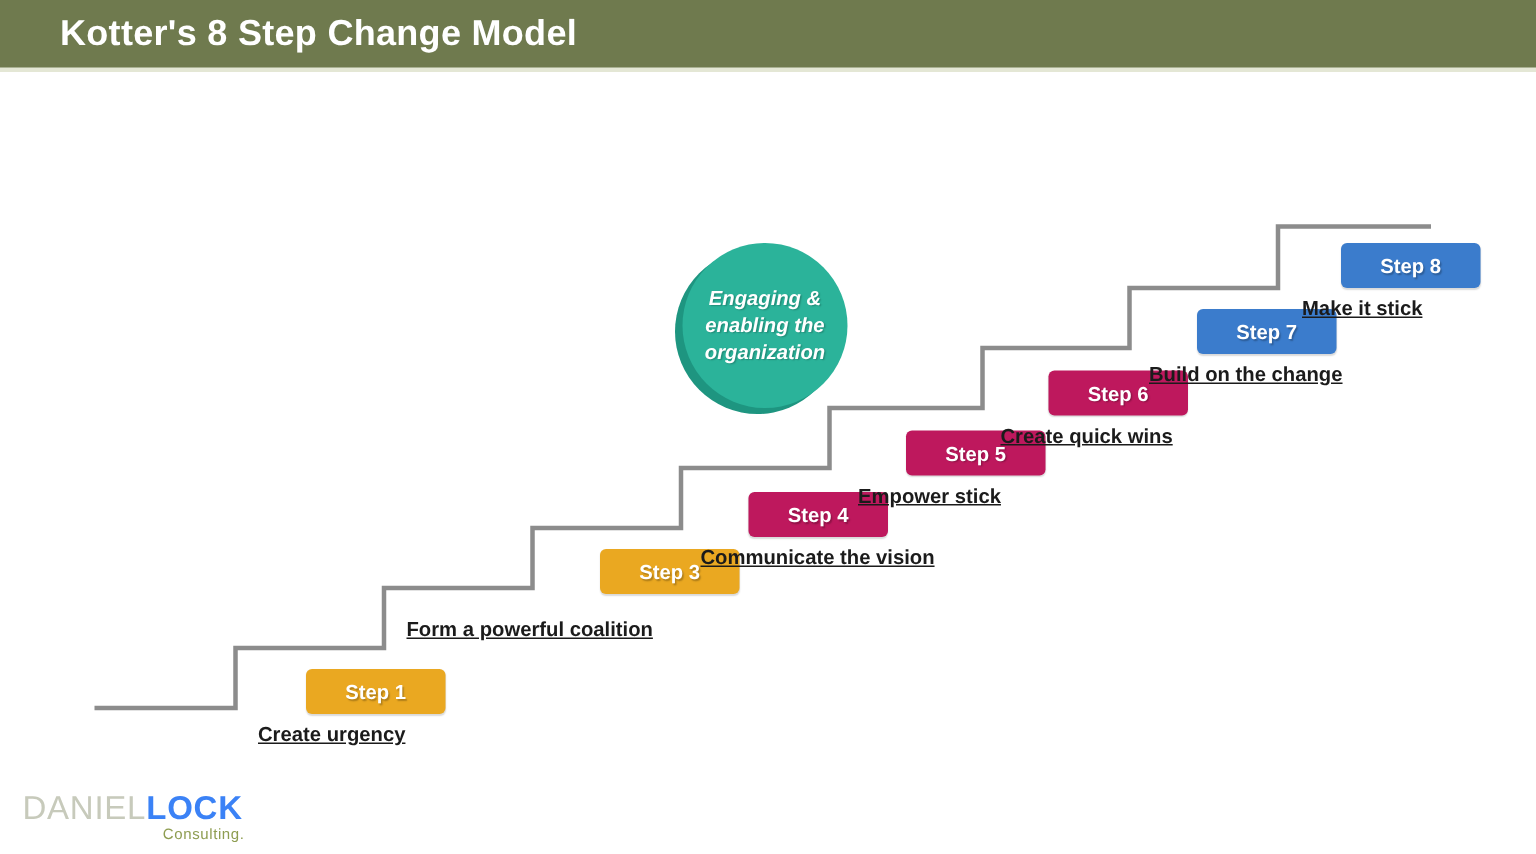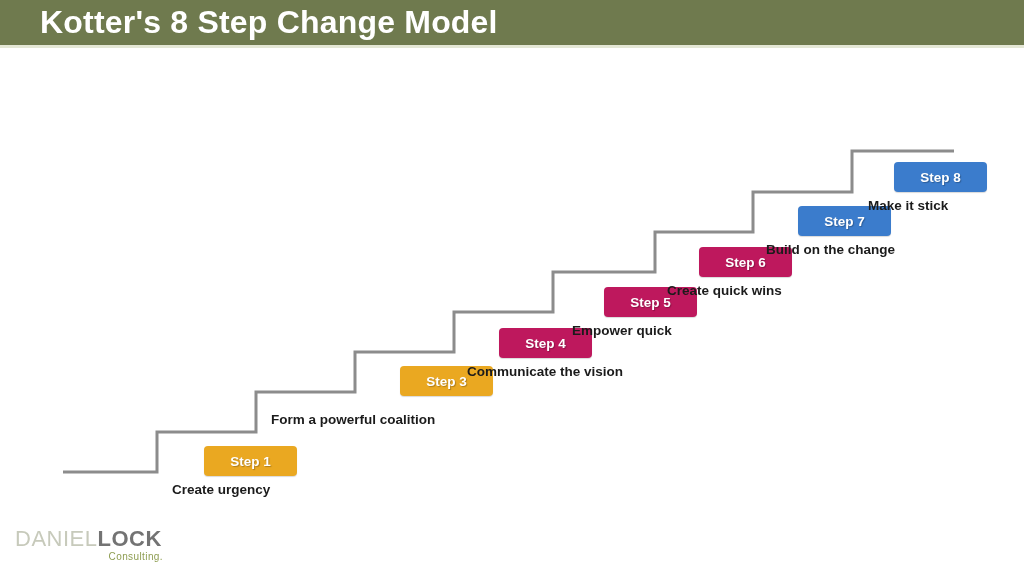--- a/index.html
+++ b/index.html
@@ -8,21 +8,21 @@
     position:relative; width:1024px; height:569px;
     background:#ffffff; overflow:hidden;
   }
   
   .header {
     position:absolute; left:0; top:0; width:1024px; height:48px;
     background:#6F7A4E; border-bottom:3px solid #E4E7D5;
     display:flex; align-items:center;
   }
   .header h1 {
-    margin-left:40px; color:#ffffff; font-size:32px; font-weight:bold;
+    margin-left:40px; color:#ffffff; font-size:24px; font-weight:bold;
     letter-spacing:0.2px;
   }
   
   .stairs { position:absolute; left:0; top:0; }
   
   .circle {
     position:absolute; width:110px; height:110px; border-radius:50%;
     display:flex; align-items:center; justify-content:center; text-align:center;
     color:#fff; font-style:italic; font-weight:600; font-size:13.5px; line-height:1.32;
     text-shadow:1px 1px 1px rgba(0,0,0,0.22);
@@ -41,71 +41,75 @@
     text-shadow:1px 1px 1px rgba(0,0,0,0.25);
     box-shadow:0 1px 1px rgba(0,0,0,0.15);
     margin-left:32px;
   }
   .badge.yellow { background:#EAA821; }
   .badge.teal   { background:#be185d; }
   .badge.blue   { background:#3B7CCC; }
   .step-label {
     margin-top:6px; font-weight:bold; font-size:13.5px; color:#1B1B1B;
     white-space:nowrap;
+    text-decoration:underline;
   }
   .s1 { left:172px; top:446px; }
   .s2 { left:271px; top:406px; }
   .s3 { left:368px; top:366px; }
   .s4 { left:467px; top:328px; }
   .s5 { left:572px; top:287px; }
   .s6 { left:667px; top:247px; }
   .s7 { left:766px; top:206px; }
   .s8 { left:862px; top:162px; }
   .s8 .step-label { margin-left:6px; }
   
   .logo { position:absolute; left:15px; top:528px; }
   .logo-name { font-size:22px; letter-spacing:0.5px; line-height:1; }
   .logo-light { color:#C7CABB; font-weight:400; }
-  .logo-bold  { color:#737373; font-weight:bold; }
+  .logo-bold  { color:#3b82f6; font-weight:bold; }
   .logo-tag {
     font-size:10px; font-weight:normal; color:#8E9D51;
     text-align:right; width:148px; margin-top:1px; letter-spacing:0.4px;
   }
 </style>
 </head>
 <body>
 
 <div class="slide">
 
   <div class="header">
     <h1>Kotter's 8 Step Change Model</h1>
   </div>
 
   <svg class="stairs" width="1024" height="569" viewBox="0 0 1024 569">
     <polyline points="63,472 157,472 157,432 256,432 256,392 355,392 355,352 454,352 454,312 553,312 553,272 655,272 655,232 753,232 753,192 852,192 852,151 954,151" fill="none" stroke="#8C8C8C" stroke-width="3"></polyline>
   </svg>
 
+  <div class="circle c-engage">
+    <span>Engaging &amp; enabling the organization</span>
+  </div>
 
   <div class="step s1">
     <div class="badge yellow">Step 1</div>
     <div class="step-label">Create urgency</div>
   </div>
   <div class="step s2">
     <div class="step-label">Form a powerful coalition</div>
   </div>
   <div class="step s3">
     <div class="badge yellow">Step 3</div>
   </div>
   <div class="step s4">
     <div class="badge teal">Step 4</div>
     <div class="step-label">Communicate the vision</div>
   </div>
   <div class="step s5">
     <div class="badge teal">Step 5</div>
-    <div class="step-label">Empower quick</div>
+    <div class="step-label">Empower stick</div>
   </div>
   <div class="step s6">
     <div class="badge teal">Step 6</div>
     <div class="step-label">Create quick wins</div>
   </div>
   <div class="step s7">
     <div class="badge blue">Step 7</div>
     <div class="step-label">Build on the change</div>
   </div>
   <div class="step s8">

